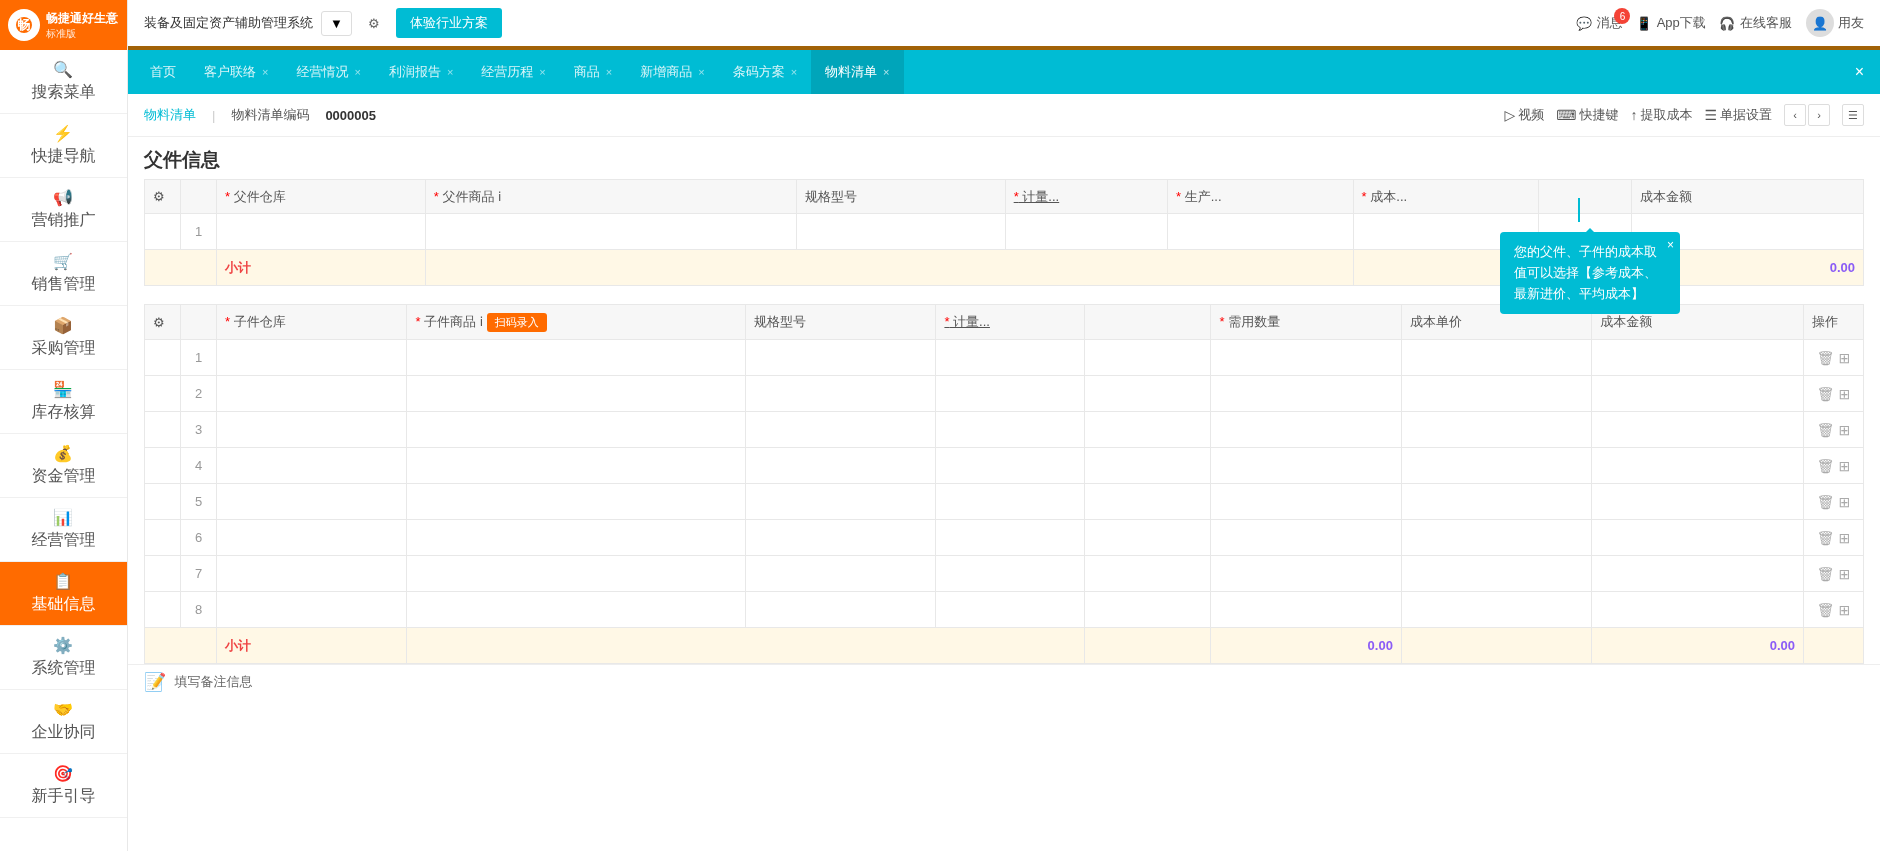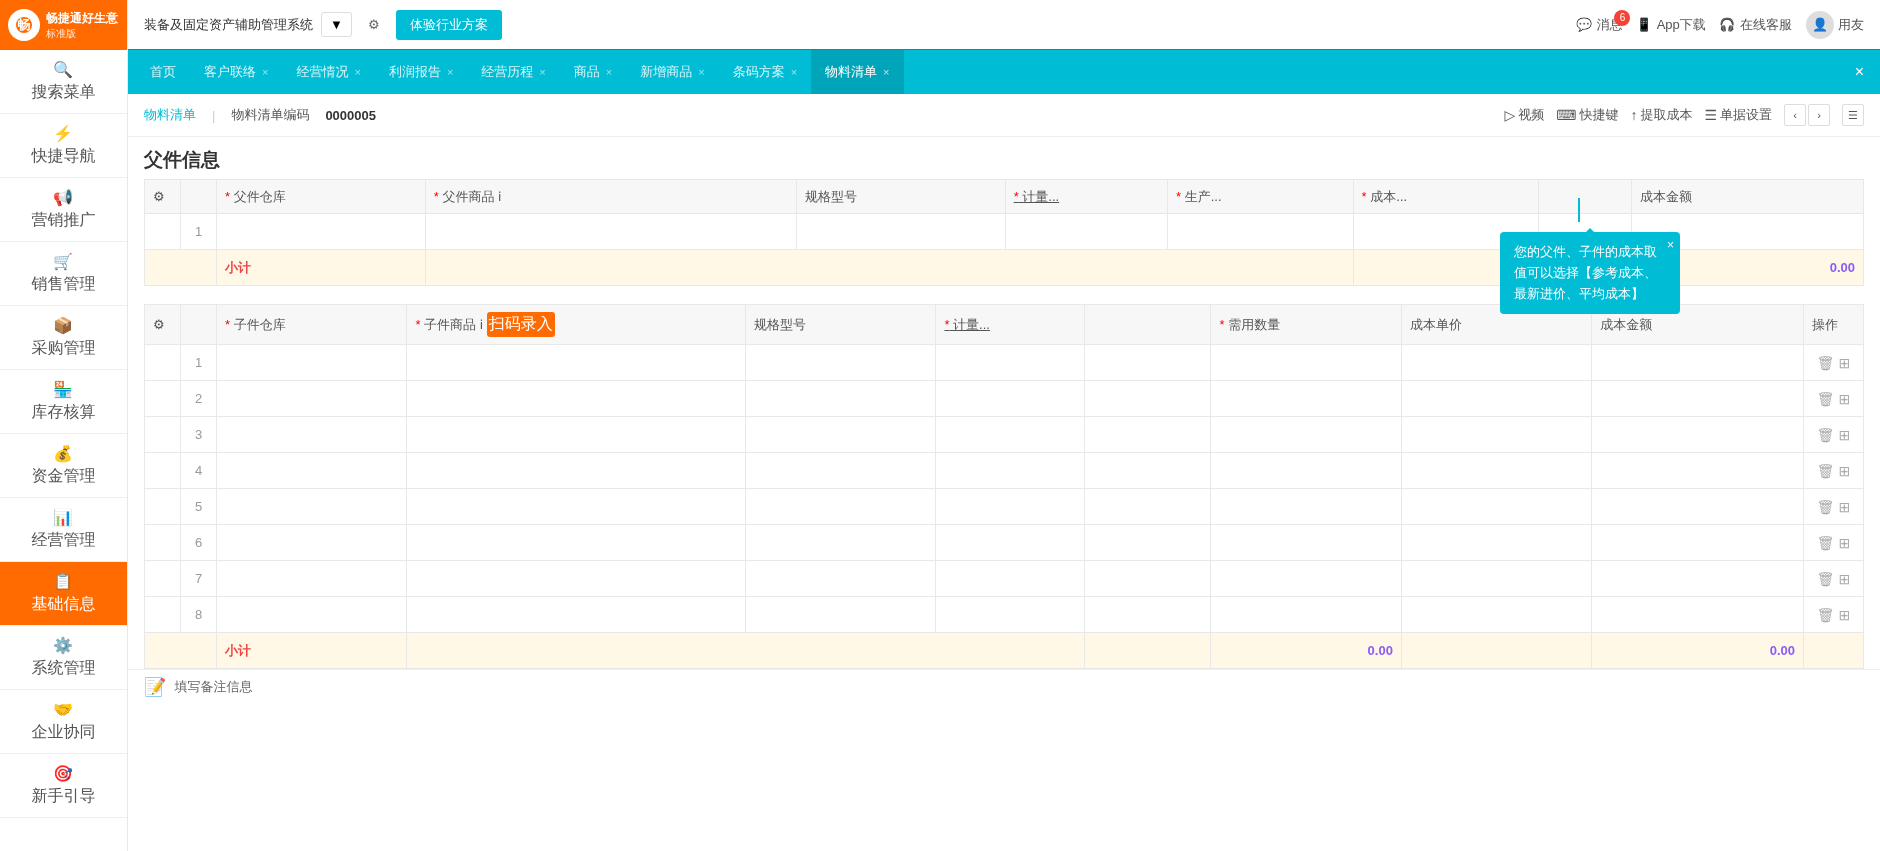--- a/index.html
+++ b/index.html
@@ -12,21 +12,21 @@
     .sidebar-logo-icon svg { width: 20px; height: 20px; }
     .sidebar-item { display: flex; flex-direction: column; align-items: center; padding: 10px 4px; cursor: pointer; color: #555; border-bottom: 1px solid #f0f0f0; gap: 3px; }
     .sidebar-item.active { background: #ff6b00; color: #fff; }
     .sidebar-item-icon { font-size: 16px; }
     .sidebar-item-label { font-size: 16px; text-align: center; }
 
     
     .main { flex: 1; display: flex; flex-direction: column; overflow: hidden; }
 
     
-    .topbar { background: #fff; height: 50px; display: flex; align-items: center; padding: 12px 16px; border-bottom: 1px solid #a16207; justify-content: space-between; }
+    .topbar { background: #fff; height: 50px; display: flex; align-items: center; padding: 12px 16px; border-bottom: 4px solid #a16207; justify-content: space-between; }
     .topbar-left { display: flex; align-items: center; gap: 8px; }
     .topbar-title { font-size: 13px; color: #333; }
     .topbar-dropdown { background: #fff; border: 1px solid #ddd; border-radius: 3px; padding: 4px 8px; cursor: pointer; display: flex; align-items: center; gap: 4px; }
     .topbar-settings { width: 28px; height: 28px; display: flex; align-items: center; justify-content: center; cursor: pointer; color: #666; }
     .topbar-btn { background: #00bcd4; color: #fff; border: none; border-radius: 3px; padding: 6px 14px; cursor: pointer; font-size: 13px; }
     .topbar-right { display: flex; align-items: center; gap: 14px; color: #555; }
     .topbar-right-item { display: flex; align-items: center; gap: 4px; cursor: pointer; position: relative; }
     .badge { background: #f44336; color: #fff; border-radius: 8px; font-size: 10px; padding: 0 4px; min-width: 16px; height: 16px; display: flex; align-items: center; justify-content: center; position: absolute; top: -6px; right: -8px; }
     .user-avatar { width: 28px; height: 28px; background: #ddd; border-radius: 50%; display: flex; align-items: center; justify-content: center; }
 
@@ -63,21 +63,21 @@
     .data-table tr.subtotal td { background: #fff8e6; font-weight: bold; }
     .data-table tr.subtotal td.label { color: #ef4444; font-family: Liberation Mono, monospace; }
     .data-table tr.subtotal td.value { text-align: right; color: #8b5cf6; }
     .settings-col { width: 36px; text-align: center; }
     .row-num-col { width: 36px; text-align: center; color: #999; }
     .action-col { width: 60px; text-align: center; }
     .action-icons { display: flex; gap: 4px; justify-content: center; align-items: center; }
     .action-icon { cursor: pointer; color: #aaa; font-size: 14px; }
 
     
-    .scan-btn { background: #ff6b00; color: #fff; border: none; border-radius: 3px; padding: 2px 2px; font-size: 16px; cursor: pointer; white-space: nowrap; }
+    .scan-btn { background: #ff6b00; color: #fff; border: none; border-radius: 3px; padding: 2px 8px; font-size: 11px; cursor: pointer; white-space: nowrap; }
 
     
     .tooltip-box { position: absolute; top: 138px; right: 200px; background: #00bcd4; color: #fff; padding: 10px 14px; border-radius: 4px; font-size: 12px; line-height: 1.6; max-width: 180px; z-index: 100; }
     .tooltip-box::before { content: ''; position: absolute; top: -8px; left: 50%; transform: translateX(-50%); border: 4px solid transparent; border-bottom-color: #00bcd4; }
     .tooltip-close { position: absolute; top: 4px; right: 6px; cursor: pointer; font-size: 12px; }
 
     
     .bottom-row { display: flex; align-items: center; padding: 6px 16px; border-top: 1px solid #eee; gap: 8px; color: #666; font-size: 12px; }
     .bottom-icon { font-size: 18px; color: #00bcd4; }
 

